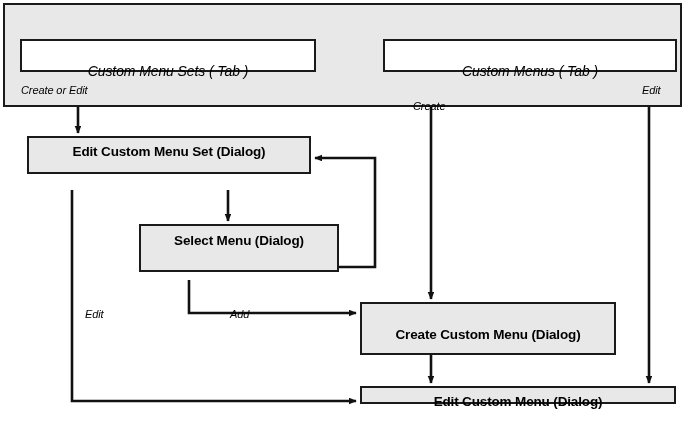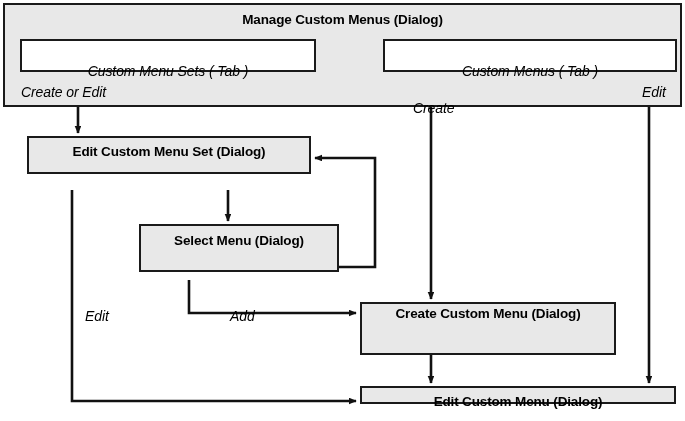--- a/index.html
+++ b/index.html
@@ -45,21 +45,21 @@
   .tab-label {
     font-style: italic;
     font-size: 14px;
     text-align: center;
     letter-spacing: -0.1px;
     margin-top: 16px;
   }
   .action {
     position: absolute;
     font-style: italic;
-    font-size: 14px;
+    font-size: 11px;
     color: #000000;
     white-space: nowrap;
     letter-spacing: -0.1px;
   }
 
   
   #manage-dialog {
     left: 3px;
     top: 3px;
     width: 679px;
@@ -107,21 +107,21 @@
   }
   #select-menu .node-title { margin-top: 7px; }
 
   
   #create-custom-menu {
     left: 360px;
     top: 302px;
     width: 256px;
     height: 53px;
   }
-  #create-custom-menu .node-title { margin-top: 2px; }
+  #create-custom-menu .node-title { margin-top: 23px; }
 
   
   #edit-custom-menu {
     left: 360px;
     top: 386px;
     width: 316px;
     height: 18px;
   }
   #edit-custom-menu .node-title { line-height: 27px; }
 </style>
@@ -150,21 +150,20 @@
 
       <path d="M189,280 L189,313 L356,313" marker-end="url(#arrowhead)"></path>
 
       <path d="M72,190 L72,401 L356,401" marker-end="url(#arrowhead)"></path>
 
       <path d="M431,355 L431,383" marker-end="url(#arrowhead)"></path>
     </g>
   </svg>
 
   <div class="node" id="manage-dialog">
-    <div class="node-title">Manage Custom Menus (Dialog)</div>
 
     <div class="node plain" id="tab-menu-sets">
       <div class="tab-label">Custom Menu Sets ( Tab )</div>
     </div>
 
     <div class="node plain" id="tab-custom-menus">
       <div class="tab-label">Custom Menus ( Tab )</div>
     </div>
 
     <div class="action" id="act-create-or-edit">Create or Edit</div>

